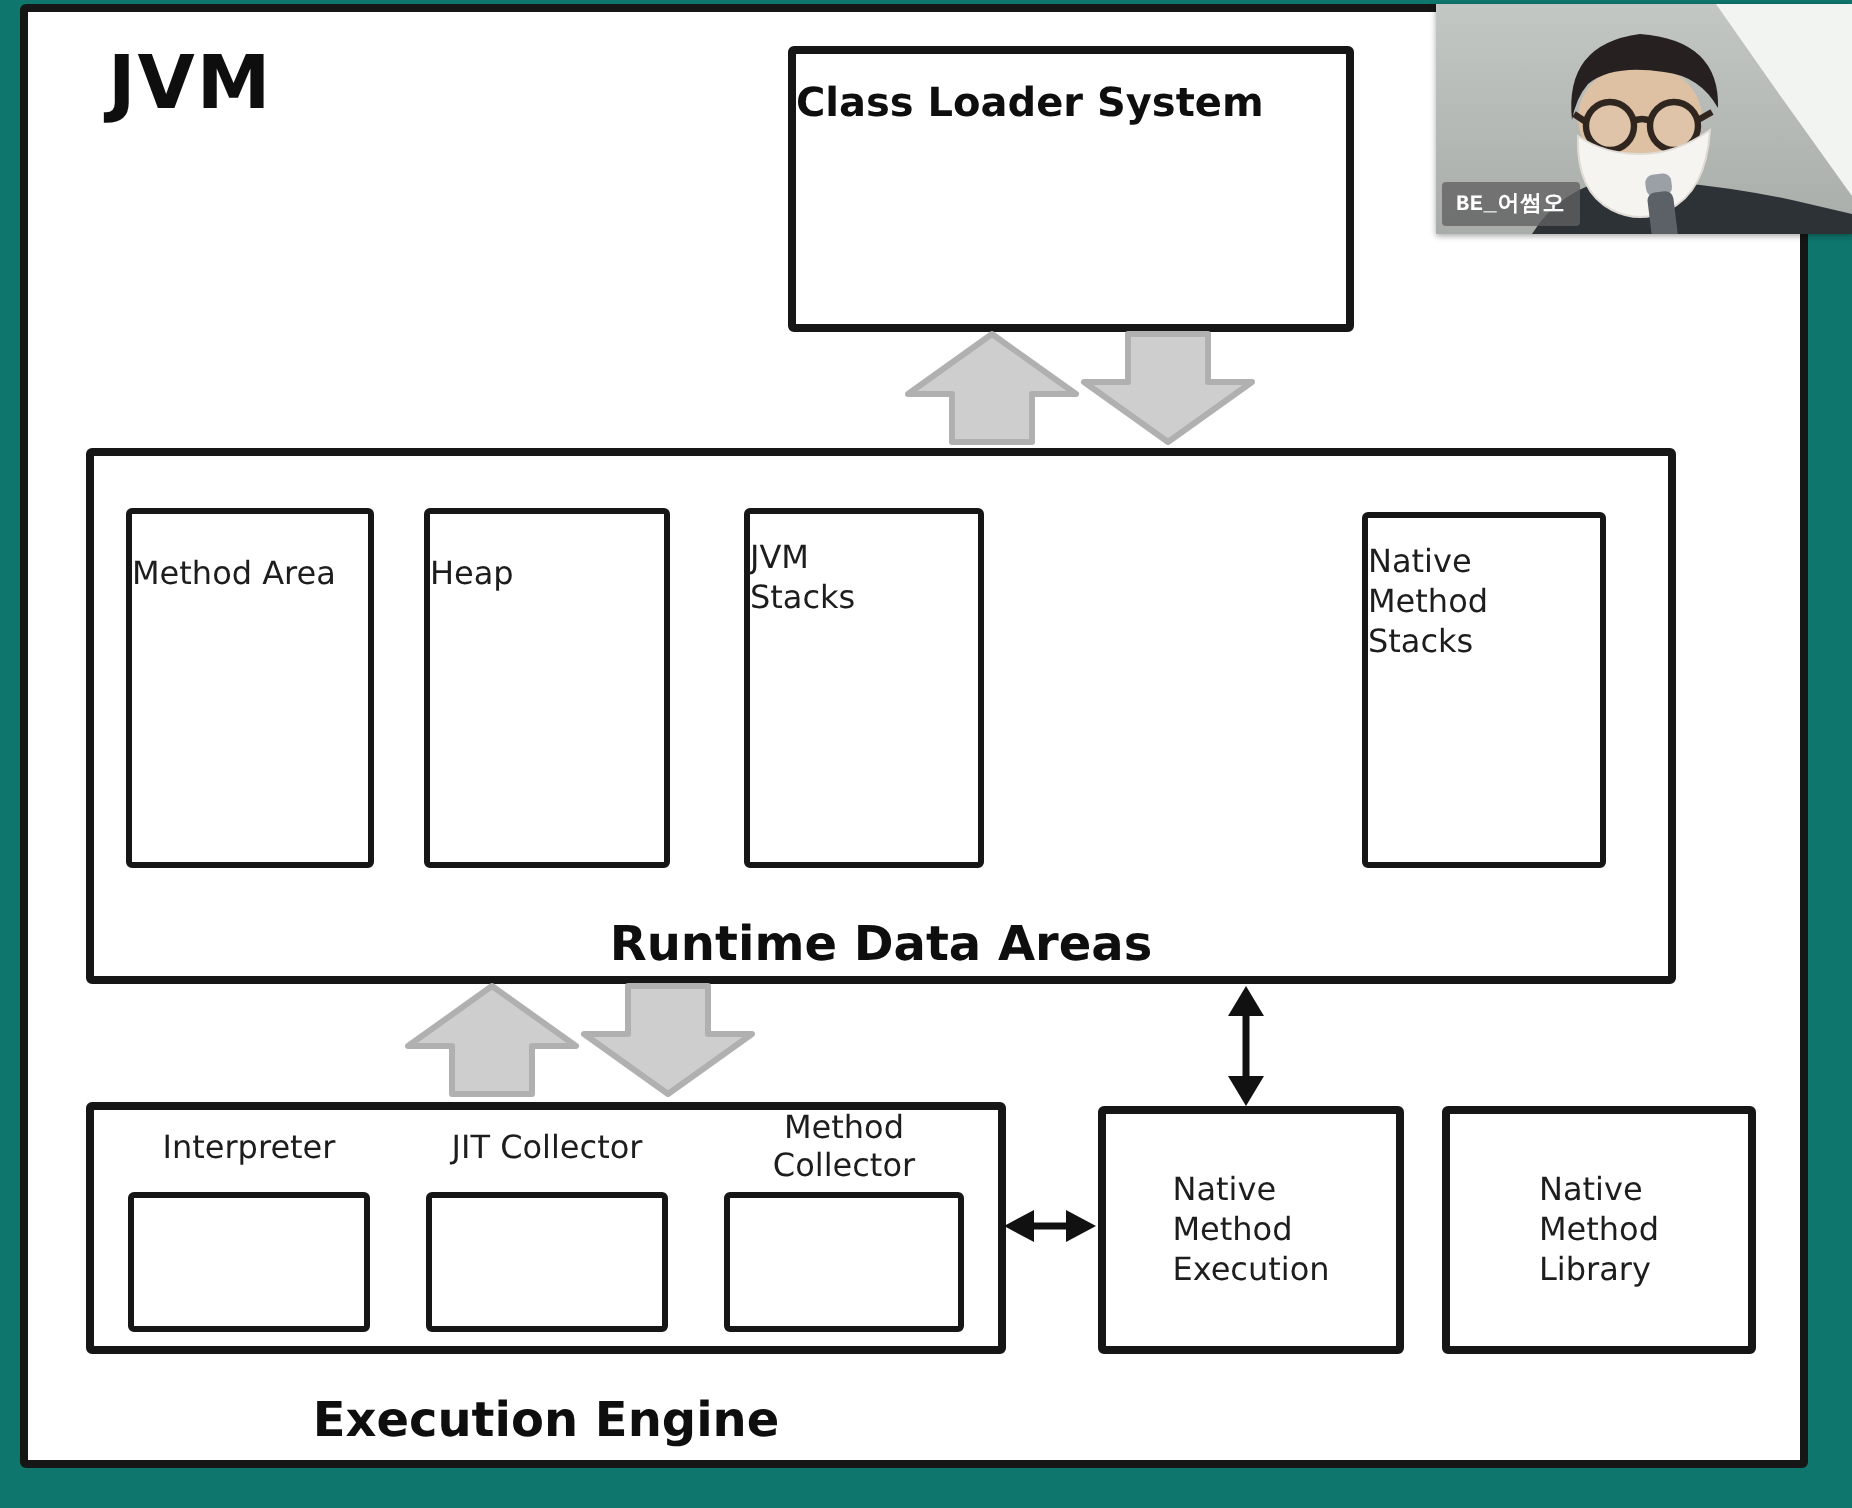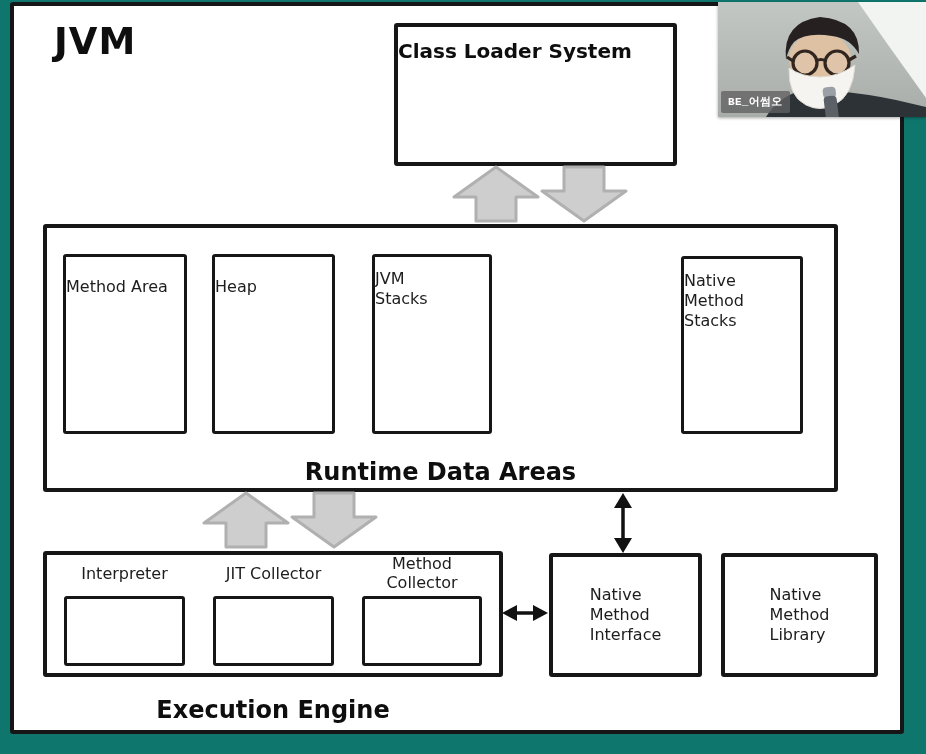--- a/index.html
+++ b/index.html
@@ -97,21 +97,21 @@
   <svg class="abs" style="left:501px;top:602px;" width="48" height="22" viewBox="0 0 48 22">
     <line class="dbl-arrow-line" x1="9" y1="11" x2="39" y2="11"></line>
     <polygon class="dbl-arrow-head" points="1,11 16,3 16,19"></polygon>
     <polygon class="dbl-arrow-head" points="47,11 32,3 32,19"></polygon>
   </svg>
 
   <div class="box thick centerbox" style="left:549px;top:553px;width:153px;height:124px;">
     <div class="label">
       <div>Native</div>
       <div>Method</div>
-      <div>Interface</div>
+      <div>Execution</div>
     </div>
   </div>
 
   <div class="box thick centerbox" style="left:721px;top:553px;width:157px;height:124px;">
     <div class="label">
       <div>Native</div>
       <div>Method</div>
       <div>Library</div>
     </div>
   </div>

